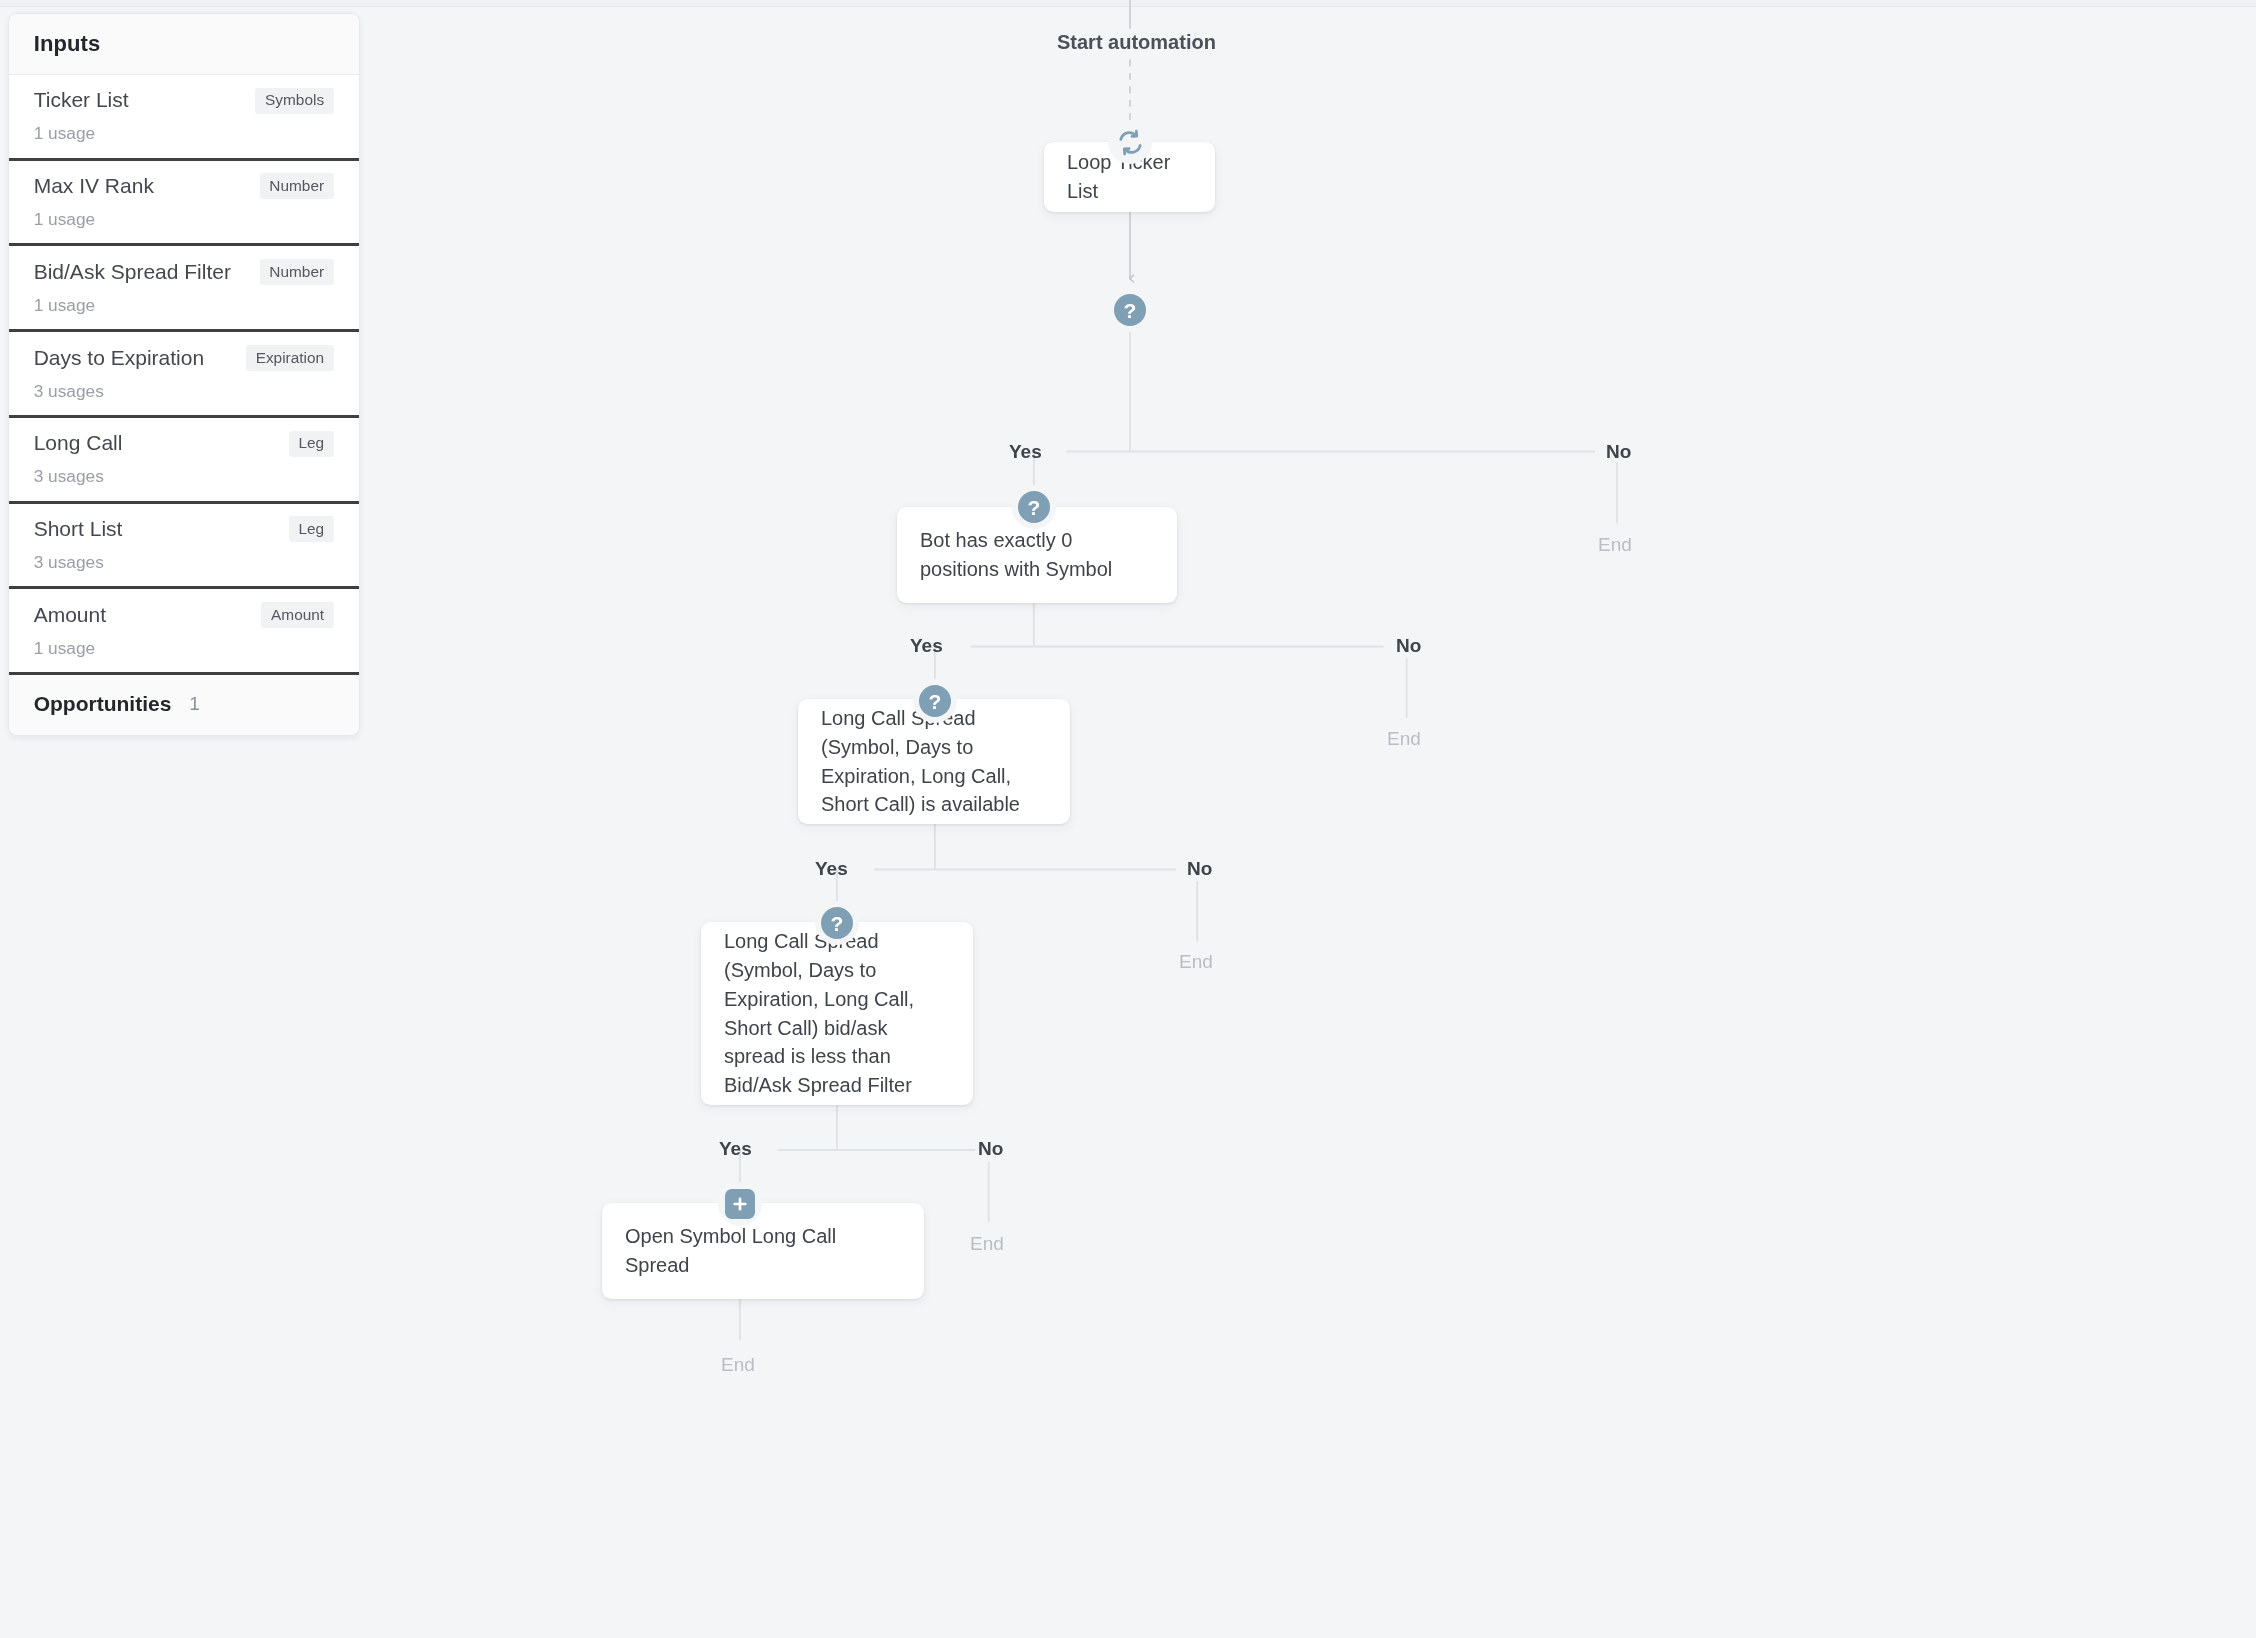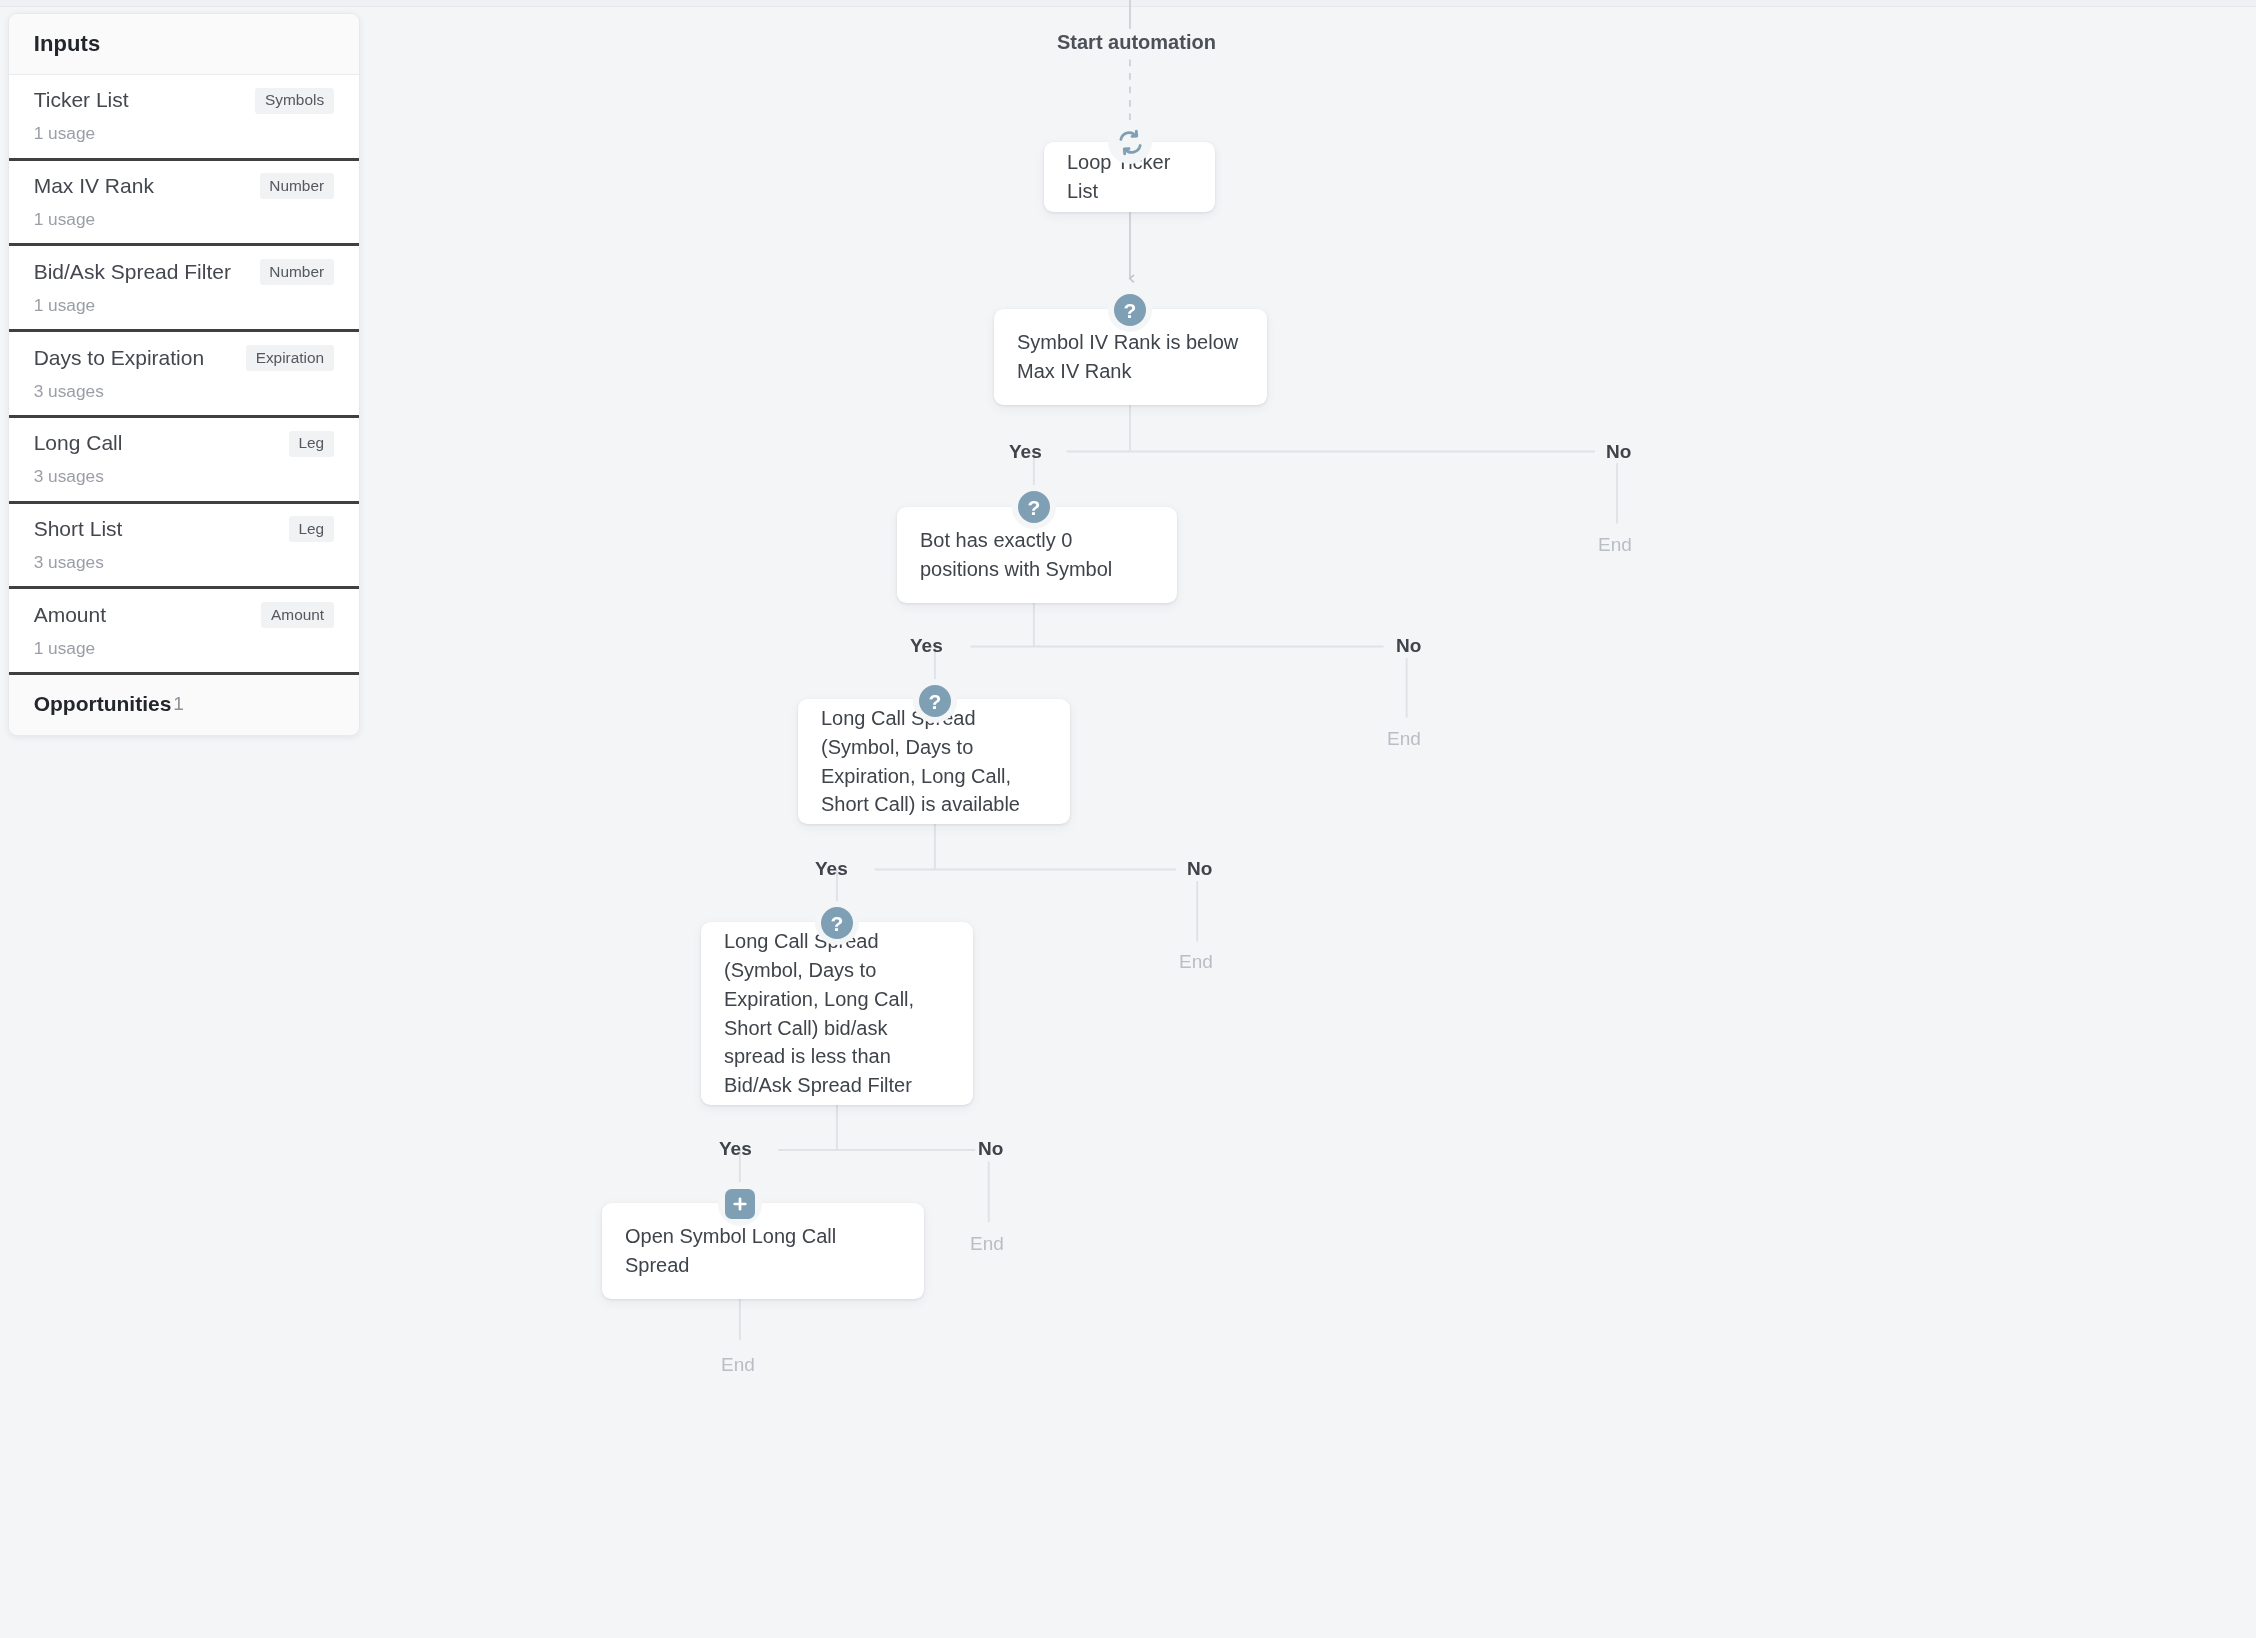--- a/index.html
+++ b/index.html
@@ -81,21 +81,21 @@
   .input-usage {
     font-size: 17.3px;
     color: #9a9ea6;
     margin-top: 9.6px;
   }
   .panel-footer {
     background: #fafafb;
     padding: 17.3px 25px 19px 25px;
     display: flex;
     align-items: center;
-    gap: 2px;
+    gap: 18px;
   }
   .panel-footer-label {
     font-size: 21px;
     font-weight: bold;
     color: #23262b;
   }
   .panel-footer-count {
     font-size: 19px;
     color: #8d9199;
   }
@@ -325,23 +325,20 @@
       <span class="badge-loop">
         <svg width="29" height="29" viewBox="0 0 24 24" fill="none" stroke="#7fa0b4" stroke-width="2.3" stroke-linecap="round" stroke-linejoin="round">
           <path d="M4 9.5 A7.2 7.2 0 0 1 16.5 6.4"></path>
           <path d="M20 14.5 A7.2 7.2 0 0 1 7.5 17.6"></path>
           <path d="M16.8 2.6 L17.2 6.7 L13.2 6.9"></path>
           <path d="M7.2 21.4 L6.8 17.3 L10.8 17.1"></path>
         </svg>
       </span>
     </div>
 
-    <div class="node" style="left:994px; top:309px; width:273px; height:96px;">
-      <div class="node-text">Symbol IV Rank is below Max IV Rank</div>
-    </div>
     <div class="node-badge" style="left:1108px; top:288px;">
       <span class="badge-inner-circle">?</span>
     </div>
 
     <div class="flow-label label-branch" style="left:1009px; top:441px;">Yes</div>
     <div class="flow-label label-branch" style="left:1606px; top:441px;">No</div>
     <div class="flow-label label-end" style="left:1598px; top:534px;">End</div>
 
     <div class="node" style="left:897px; top:507px; width:280px; height:96px;">
       <div class="node-text">Bot has exactly 0 positions with Symbol</div>

